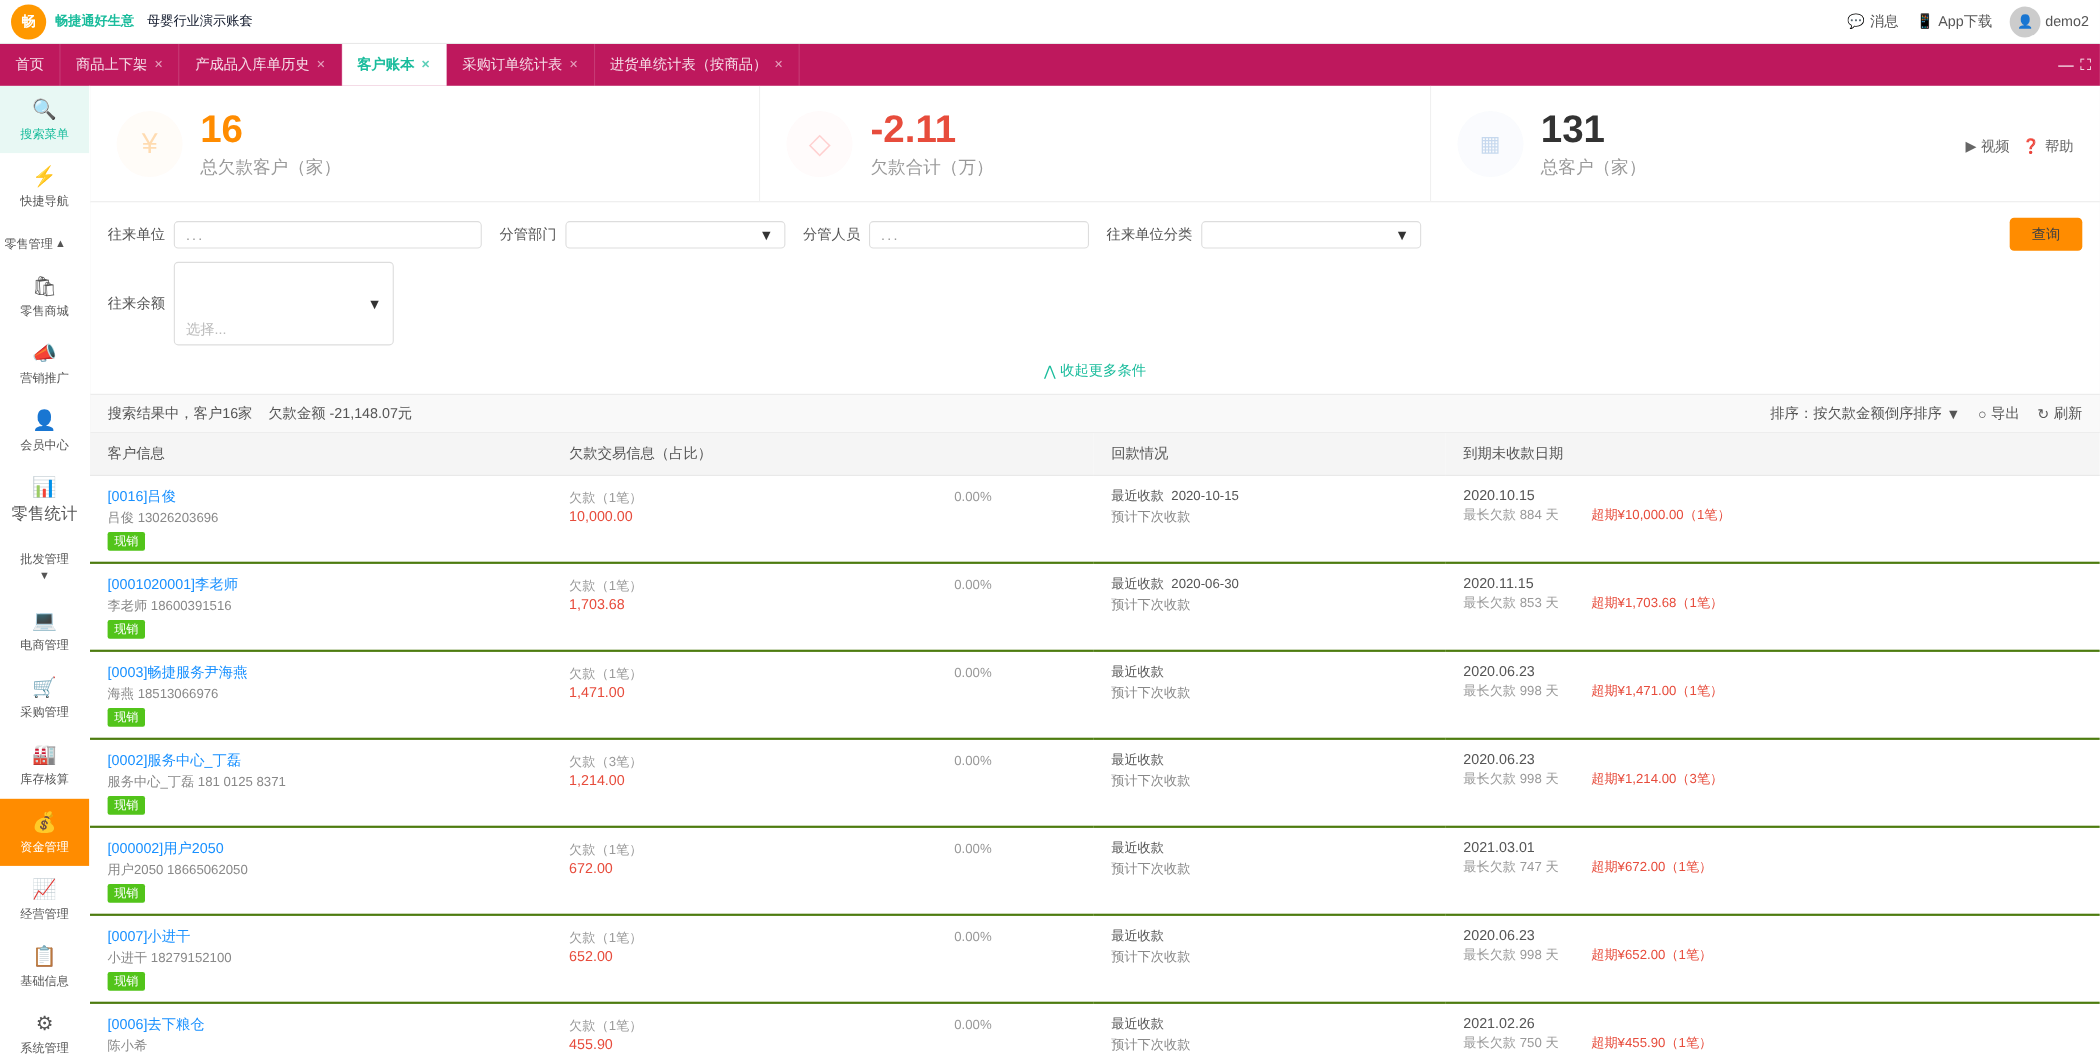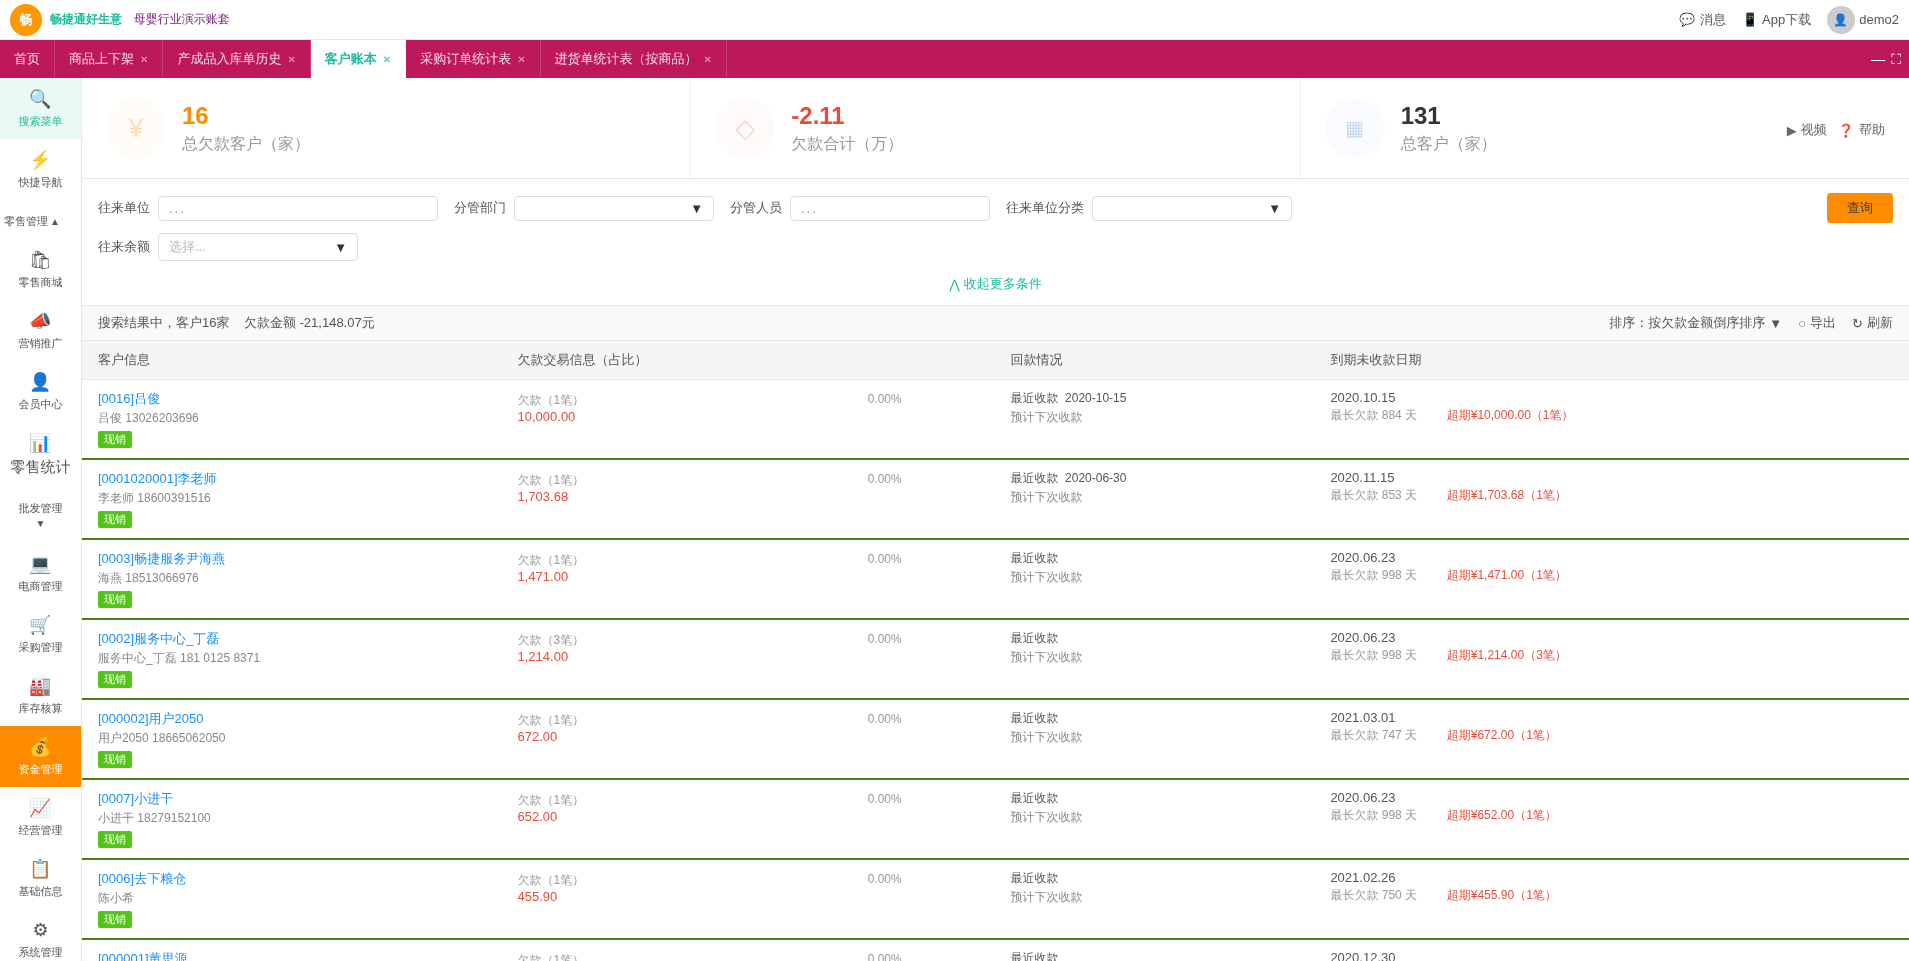--- a/index.html
+++ b/index.html
@@ -40,38 +40,38 @@
     
     
     .summary-row { display: flex; background: #fff; border-bottom: 1px solid #e8e8e8; }
     .summary-card { flex: 1; display: flex; align-items: center; padding: 20px 24px; border-right: 1px solid #f0f0f0; gap: 16px; }
     .summary-card:last-child { border-right: none; }
     .summary-icon { width: 60px; height: 60px; border-radius: 50%; display: flex; align-items: center; justify-content: center; font-size: 26px; opacity: 0.3; }
     .summary-icon.orange { background: rgba(255,140,0,0.1); color: #ff8c00; }
     .summary-icon.pink { background: rgba(255,100,100,0.1); color: #ff6464; }
     .summary-icon.blue { background: rgba(70,130,200,0.1); color: #4682c8; }
     .summary-info {}
-    .summary-number { font-size: 24px; font-weight: bold; }
+    .summary-number { font-size: 35px; font-weight: bold; }
     .summary-number.red { color: #e74c3c; }
     .summary-number.orange { color: #ff8c00; }
     .summary-number.dark { color: #333; font-weight: 900; }
     .summary-label { color: #999; font-size: 16px; margin-top: 4px; }
     .summary-card-actions { margin-left: auto; display: flex; gap: 12px; align-items: flex-start; padding-top: 4px; }
     .summary-action { display: flex; align-items: center; gap: 4px; color: #666; font-size: 12px; cursor: pointer; }
     
     
     .filter-area { background: #fff; padding: 14px 16px 8px; border-bottom: 1px solid #e8e8e8; }
     .filter-row { display: flex; align-items: center; gap: 16px; margin-bottom: 10px; flex-wrap: wrap; }
     .filter-item { display: flex; align-items: center; gap: 8px; }
     .filter-label { color: #555; font-size: 13px; white-space: nowrap; }
     .filter-input { display: flex; align-items: center; border: 1px solid #ddd; border-radius: 4px; padding: 4px 10px; min-width: 200px; background: #fff; cursor: pointer; justify-content: space-between; }
     .filter-input.wide { min-width: 280px; }
     .filter-input span.dots { color: #999; letter-spacing: 2px; }
     .filter-select { display: flex; align-items: center; border: 1px solid #ddd; border-radius: 4px; padding: 4px 10px; min-width: 200px; background: #fff; cursor: pointer; justify-content: space-between; }
-    .filter-select span.placeholder { color: #bbb; }
+    .filter-select span.placeholder { color: #bbb; margin-top: 48px; }
     .search-btn { background: #ff8c00; color: #404040; border: none; border-radius: 4px; padding: 6px 20px; cursor: pointer; font-size: 13px; margin-left: auto; }
     .collapse-btn { display: flex; align-items: center; gap: 4px; color: #1abc9c; font-size: 12px; cursor: pointer; justify-content: center; padding: 4px 0; }
     
     
     .result-bar { display: flex; align-items: center; justify-content: space-between; padding: 8px 16px; background: #f9f9f9; border-bottom: 1px solid #e8e8e8; }
     .result-info { color: #555; font-size: 13px; }
     .result-actions { display: flex; align-items: center; gap: 16px; font-size: 12px; color: #555; }
     .result-action { display: flex; align-items: center; gap: 4px; cursor: pointer; }
     .sort-label { display: flex; align-items: center; gap: 4px; }
     
@@ -101,21 +101,21 @@
 <body>
 
 <div class="top-bar">
   <div class="top-bar-left">
     <div class="logo">
       <span>畅</span>
     </div>
     <div>
       <div class="system-name">
         <span style="color:#1abc9c;font-weight:bold;">畅捷通好生意</span>
-        <span style="color:#701a75;margin-left:8px;">母婴行业演示账套</span>
+        <span style="color:#0f172a;margin-left:8px;">母婴行业演示账套</span>
       </div>
     </div>
   </div>
   <div class="top-bar-right">
     <div class="top-right-item">
       <span>💬</span>
       <span>消息</span>
     </div>
     <div class="top-right-item">
       <span>📱</span>

